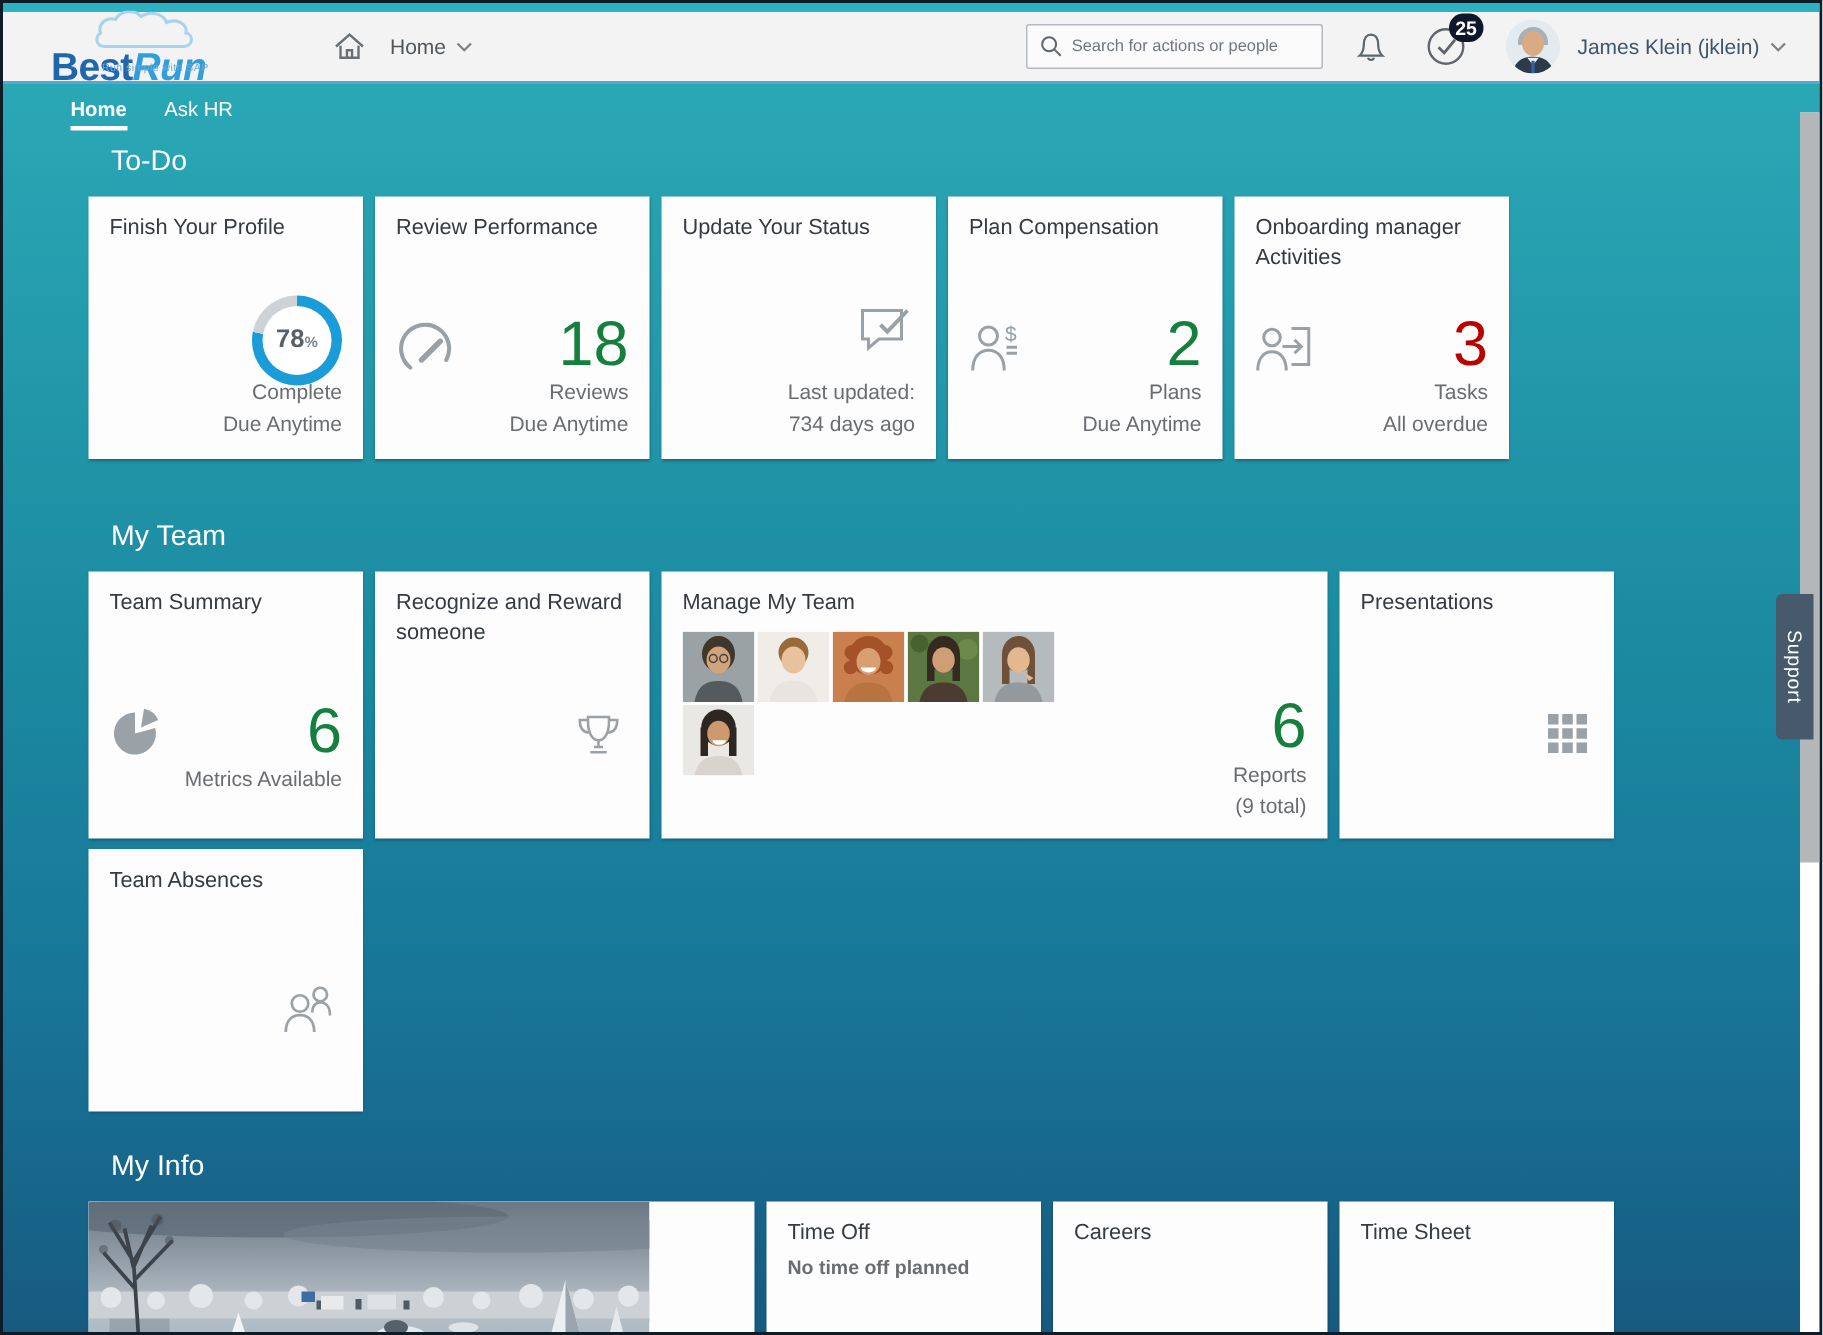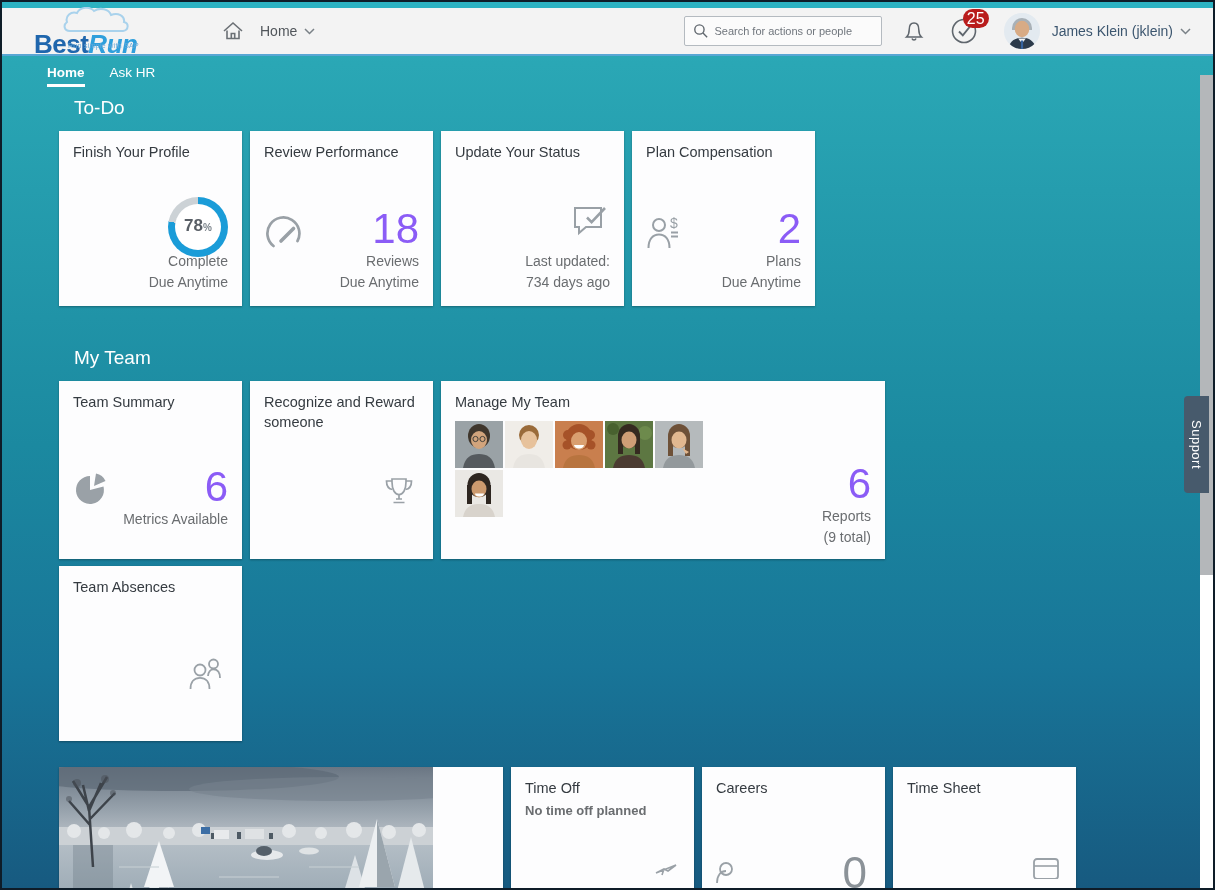--- a/index.html
+++ b/index.html
@@ -19,22 +19,22 @@
   .logo-tagline { position:absolute; left:34px; top:33px; font-size:7px; color:#6aa9d8; letter-spacing:0.3px; }
   .hdr-home-icon { margin-left:38px; display:flex; align-items:center; }
   .hdr-home-menu { margin-left:16px; display:flex; align-items:center; gap:7px; font-size:14px; color:#51565b; cursor:pointer; }
   .search-box { margin-left:auto; width:198px; height:30px; background:#fbfbfb; border:1px solid #b4bac0; border-radius:2px;
                 display:flex; align-items:center; padding:0 8px; gap:6px; }
   .search-box input { border:none; outline:none; background:transparent; font-size:11px; color:#444; width:160px;
                       font-family:"Liberation Sans", sans-serif; }
   .search-box input::placeholder { color:#70767d; }
   .hdr-bell { margin-left:22px; display:flex; cursor:pointer; }
   .hdr-todo { margin-left:26px; position:relative; display:flex; cursor:pointer; }
-  .badge { position:absolute; top:-8px; right:-11px; min-width:19px; height:19px; border-radius:10px; background:#b91c1c;
-           color:#fff; font-size:16px; font-weight:400; display:flex; align-items:center; justify-content:center; padding:0 4px; }
+  .badge { position:absolute; top:-8px; right:-11px; min-width:19px; height:19px; border-radius:10px; background:#0f172a;
+           color:#fff; font-size:13px; font-weight:700; display:flex; align-items:center; justify-content:center; padding:0 4px; }
   .avatar { margin-left:26px; width:36px; height:36px; border-radius:50%; overflow:hidden; flex:0 0 auto; cursor:pointer; background:#e6ecf1; }
   .user-name { margin-left:12px; font-size:14px; color:#3c566f; display:flex; align-items:center; gap:7px; cursor:pointer; }
 
   
   .subnav { padding:9px 0 0 45px; display:flex; gap:25px; }
   .subnav-item { color:#ffffff; font-size:13.5px; padding-bottom:4px; cursor:pointer; }
   .subnav-item.active { font-weight:700; border-bottom:3px solid #ffffff; }
 
   
   .section-heading { color:#ffffff; font-size:19px; font-weight:400; margin:0 0 12px 72px; line-height:22px; }
@@ -45,21 +45,21 @@
   .row + .row { margin-top:7px; }
   .tile { position:relative; width:183px; height:175px; background:#fdfdfe; box-shadow:0 1px 2px rgba(0,0,0,0.3);
           padding:12px 14px; cursor:pointer; }
   .row-team .tile { height:178px; }
   .row-info .tile { height:160px; }
   .tile-wide { width:444px; }
   .tile-title { font-size:14.5px; color:#353b41; line-height:1.35; }
   .tile-sub { font-size:13px; color:#6a6d70; margin-top:4px;font-weight:bold; }
   .rb { position:absolute; right:14px; bottom:14px; text-align:right; }
   .rb-mid { bottom:30px; }
-  .big-num { font-size:42px; font-weight:300; color:#8b5cf6; line-height:1.05; }
+  .big-num { font-size:42px; font-weight:300; color:#15803d; line-height:1.05; }
   .num-red { color:#bb0000; }
   .cap { font-size:14px; color:#6a6d70; line-height:1.45; }
   .icon-bl { position:absolute; left:14px; bottom:52px; }
   .icon-br { position:absolute; right:18px; bottom:48px; }
   .icon-status { position:absolute; right:14px; bottom:62px; }
 
   
   .donut { position:absolute; right:14px; top:66px; width:60px; height:60px; border-radius:50%;
            display:flex; align-items:center; justify-content:center; }
   .donut-inner { width:46px; height:46px; background:#fff; border-radius:50%; display:flex; align-items:baseline;
@@ -222,20 +222,36 @@
               <path d="M25 18.5 h7 M25 22.5 h7" stroke="#99a0a6" stroke-width="2"></path>
             </svg>
         </span>
         <div class="rb">
           <div class="big-num">2</div>
           <div class="cap">Plans</div>
           <div class="cap">Due Anytime</div>
         </div>
       </div>
 
+      <div class="tile">
+        <div class="tile-title">Onboarding manager Activities</div>
+        <span class="icon-bl">
+          <svg width="38" height="34" viewBox="0 0 38 34">
+              <circle cx="11" cy="10" r="5.5" fill="none" stroke="#99a0a6" stroke-width="2"></circle>
+              <path d="M1.5 32 C1.5 24 5.5 19.5 11 19.5 S20.5 24 20.5 32" fill="none" stroke="#99a0a6" stroke-width="2"></path>
+              <path d="M24 4 H35.5 V28 H24" fill="none" stroke="#99a0a6" stroke-width="2"></path>
+              <path d="M18 16 H29.5 M26 11.5 l4.5 4.5 L26 20.5" fill="none" stroke="#99a0a6" stroke-width="2"></path>
+            </svg>
+        </span>
+        <div class="rb">
+          <div class="big-num num-red" style="color: rgb(187, 0, 0);">3</div>
+          <div class="cap">Tasks</div>
+          <div class="cap">All overdue</div>
+        </div>
+      </div>
 
     </div>
   </section>
 
   <section class="sec-team">
     <h2 class="section-heading">My Team</h2>
     <div class="row row-team">
 
       <div class="tile">
         <div class="tile-title">Team Summary</div>
@@ -332,39 +348,58 @@
               </svg>
             </span>
         </div>
         <div class="rb" style="bottom:12px;">
           <div class="big-num">6</div>
           <div class="cap">Reports</div>
           <div class="cap">(9 total)</div>
         </div>
       </div>
 
+      <div class="tile">
+        <div class="tile-title">Presentations</div>
+        <span class="icon-br" style="bottom:52px;">
+          <svg width="26" height="26" viewBox="0 0 26 26">
+              <g fill="#9aa1a7">
+                <rect width="7" height="7"></rect>
+                <rect x="9.5" width="7" height="7"></rect>
+                <rect x="19" width="7" height="7"></rect>
+                <rect y="9.5" width="7" height="7"></rect>
+                <rect x="9.5" y="9.5" width="7" height="7"></rect>
+                <rect x="19" y="9.5" width="7" height="7"></rect>
+                <rect y="19" width="7" height="7"></rect>
+                <rect x="9.5" y="19" width="7" height="7"></rect>
+                <rect x="19" y="19" width="7" height="7"></rect>
+              </g>
+            </svg>
+        </span>
+      </div>
 
     </div>
 
     <div class="row">
       <div class="tile">
         <div class="tile-title">Team Absences</div>
         <span class="icon-br" style="bottom:46px;">
           <svg width="36" height="34" viewBox="0 0 36 34">
               <circle cx="25.5" cy="7" r="4.5" fill="none" stroke="#9aa1a7" stroke-width="1.8"></circle>
               <path d="M20 19 C20.5 14 22.5 12.3 25.5 12.3 C29.5 12.3 32 15.3 32 21" fill="none" stroke="#9aa1a7" stroke-width="1.8"></path>
               <circle cx="12" cy="13" r="5.5" fill="none" stroke="#9aa1a7" stroke-width="1.8"></circle>
               <path d="M2.5 32 C2.5 24.5 6.5 20.8 12 20.8 S21.5 24.5 21.5 32" fill="none" stroke="#9aa1a7" stroke-width="1.8"></path>
             </svg>
         </span>
       </div>
     </div>
   </section>
 
   <section class="sec-info">
+    <h2 class="section-heading">My Info</h2>
     <div class="row row-info">
 
       <div class="tile tile-wide photo-tile">
         <svg width="374" height="160" viewBox="0 0 374 160" preserveAspectRatio="none">
           <defs>
             <linearGradient id="sky" x1="0" y1="0" x2="0" y2="1">
                 <stop offset="0" stop-color="#6a7683"></stop>
                 <stop offset="0.55" stop-color="#98a3ad"></stop>
                 <stop offset="1" stop-color="#c5cbd1"></stop>
               </linearGradient>

